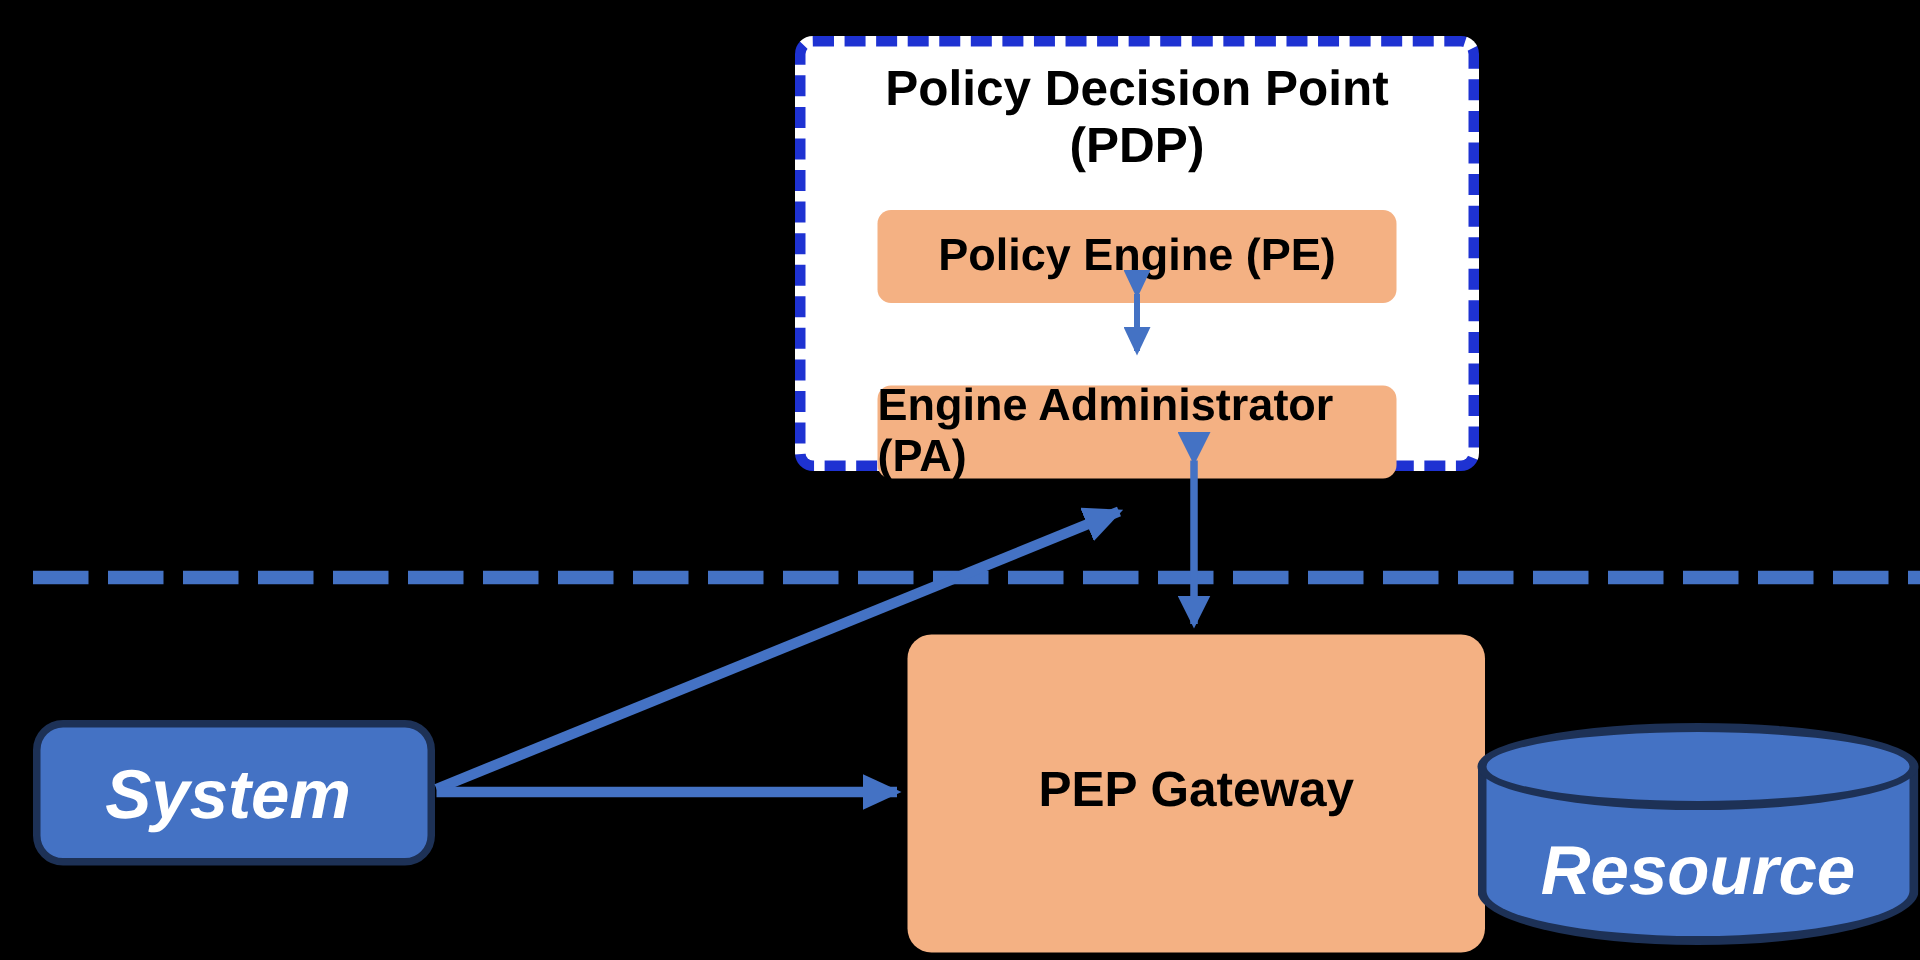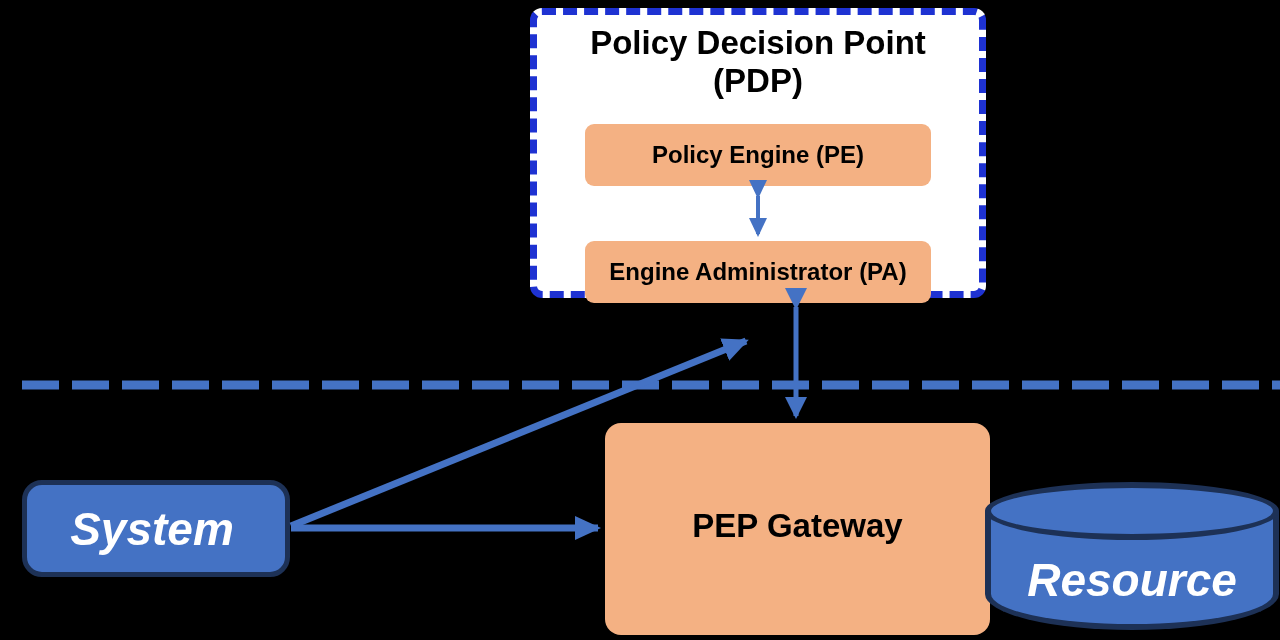--- a/index.html
+++ b/index.html
@@ -20,21 +20,21 @@
   .stage {
     position: relative;
     width: 1280px;
     height: 640px;
     background: var(--background);
   }
 
   
   .pdp-box {
     position: absolute;
-    left: 530px; top: 8px;
+    left: 530px; top: 24px;
     width: 456px; height: 290px;
     background: #ffffff;
     border: 7px dashed var(--pdp_border_blue);
     border-radius: 12px;
     z-index: 2;
   }
   .pdp-title {
     margin-top: 9px;
     text-align: center;
     font-size: 33px;
@@ -47,21 +47,21 @@
     position: absolute;
     left: 48px;
     width: 346px; height: 62px;
     background: var(--box_orange);
     border-radius: 9px;
     display: flex; align-items: center; justify-content: center;
   }
   .pe-box { top: 109px; }
   .pa-box { top: 226px; }
   .inner-orange .lbl {
-    font-size: 24px;
+    font-size: 30px;
     font-weight: bold;
     color: var(--label_black);
   }
 
   
   .system-box {
     position: absolute;
     left: 22px; top: 480px;
     width: 268px; height: 97px;
     background: var(--accent_blue);

